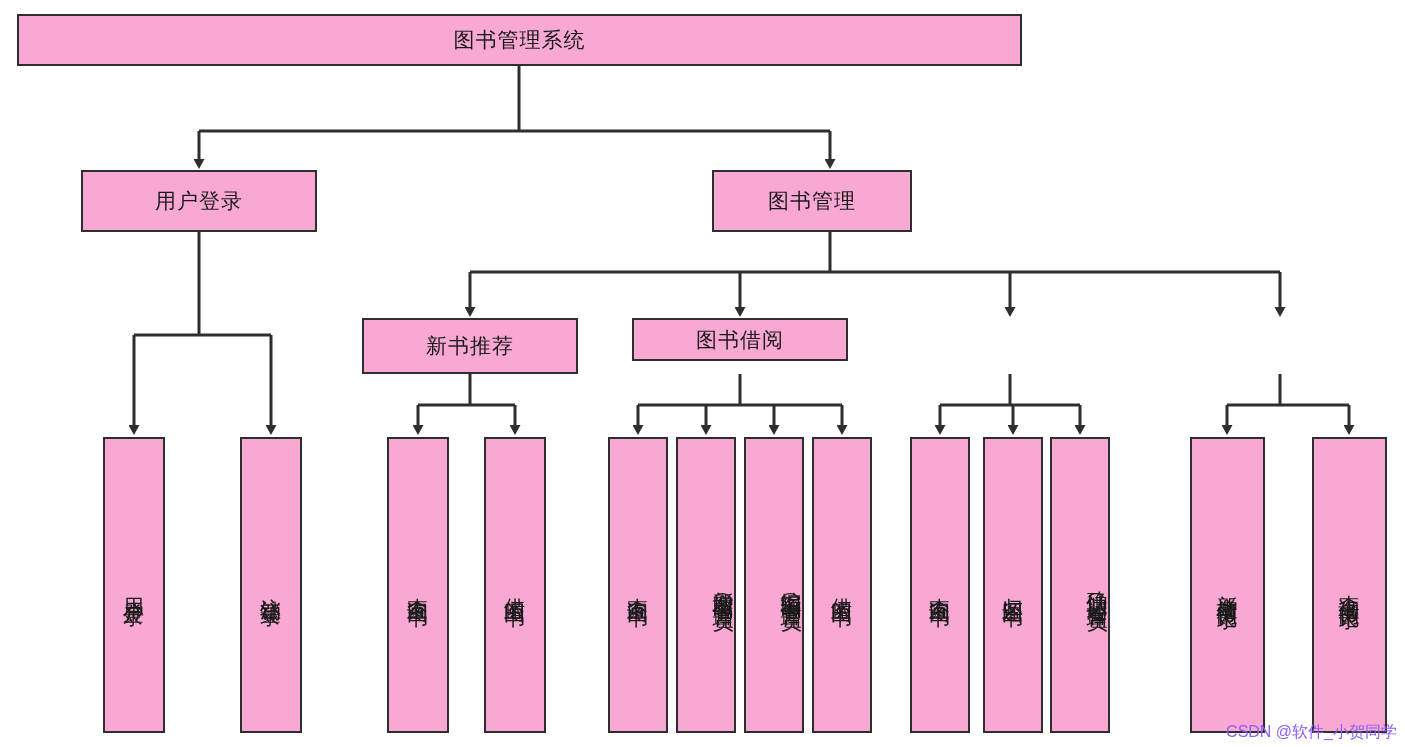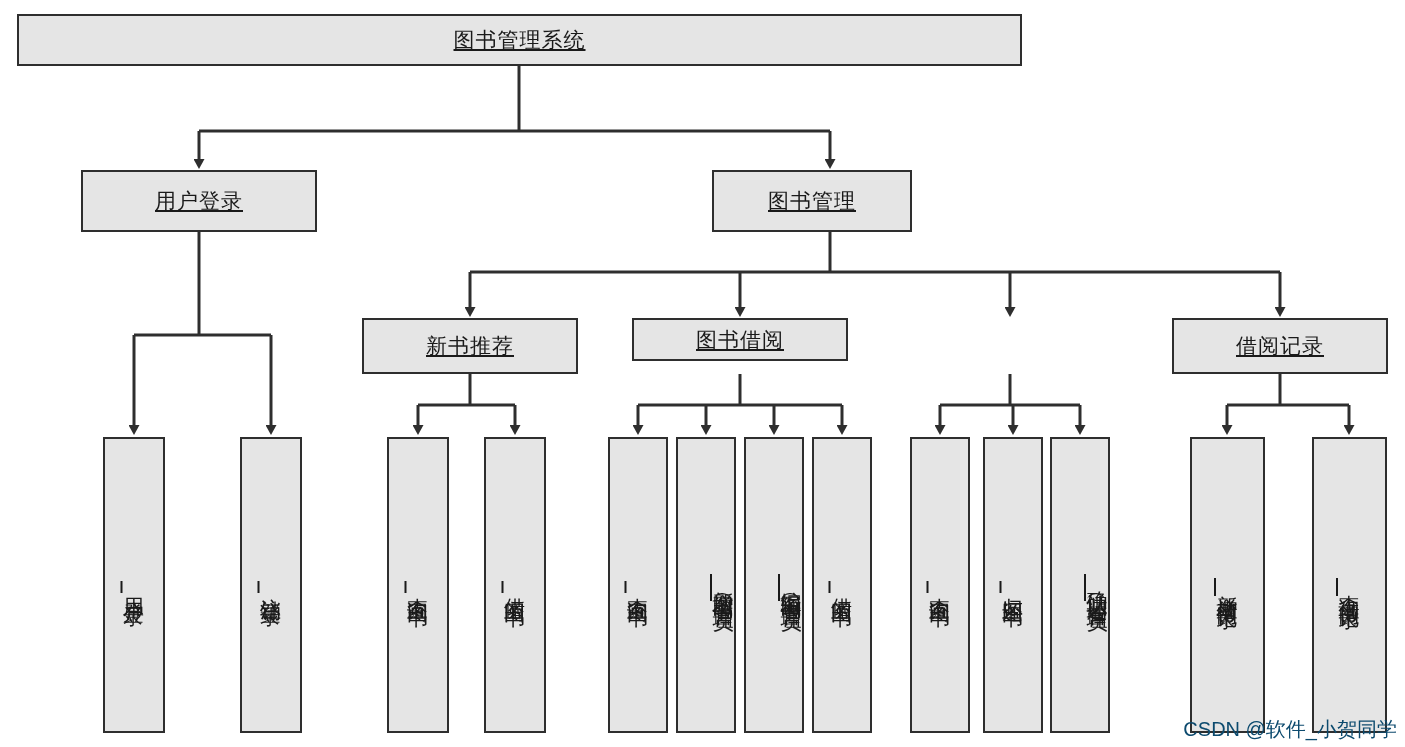--- a/index.html
+++ b/index.html
@@ -21,26 +21,25 @@
     position: absolute;
     left: 0;
     top: 0;
     width: 1405px;
     height: 747px;
   }
   .node-box {
     position: absolute;
     box-sizing: border-box;
     border: 2px solid #2e2e2e;
-    background: #e5e5e5;
+    background: #f9a8d4;
     display: flex;
     align-items: center;
     justify-content: center;
     color: #1a1a1a;
-    text-decoration: underline;
   }
   .node-h {
     font-size: 21px;
     letter-spacing: 1px;
     white-space: nowrap;
   }
   .node-v {
     writing-mode: vertical-rl;
     text-orientation: upright;
     font-size: 21px;
@@ -50,22 +49,22 @@
     align-items: flex-start;
     justify-content: center;
   }
   .node-v.centered {
     align-items: center;
   }
   #watermark {
     position: absolute;
     right: 8px;
     bottom: 4px;
-    font-size: 20px;
-    color: #0c4a6e;
+    font-size: 16px;
+    color: #8b5cf6;
     white-space: nowrap;
     user-select: none;
   }
 </style>
 </head>
 <body>
 
 <div id="canvas">
 
   <svg id="diagram-svg" viewBox="0 0 1405 747" xmlns="http://www.w3.org/2000/svg">
@@ -132,23 +131,20 @@
   <div class="node-box node-h" style="left:712px; top:170px; width:200px; height:62px;">
     <span>图书管理</span>
   </div>
 
   <div class="node-box node-h" style="left:362px; top:318px; width:216px; height:56px;">
     <span>新书推荐</span>
   </div>
   <div class="node-box node-h" style="left:632px; top:318px; width:216px; height:43px;">
     <span>图书借阅</span>
   </div>
-  <div class="node-box node-h" style="left:1172px; top:318px; width:216px; height:56px;">
-    <span>借阅记录</span>
-  </div>
 
   <div class="node-box node-v centered" style="left:103px; top:437px; width:62px; height:296px;">
     <span>用户登录</span>
   </div>
   <div class="node-box node-v centered" style="left:240px; top:437px; width:62px; height:296px;">
     <span>注销登录</span>
   </div>
 
   <div class="node-box node-v centered" style="left:387px; top:437px; width:62px; height:296px;">
     <span>查询图书</span>

